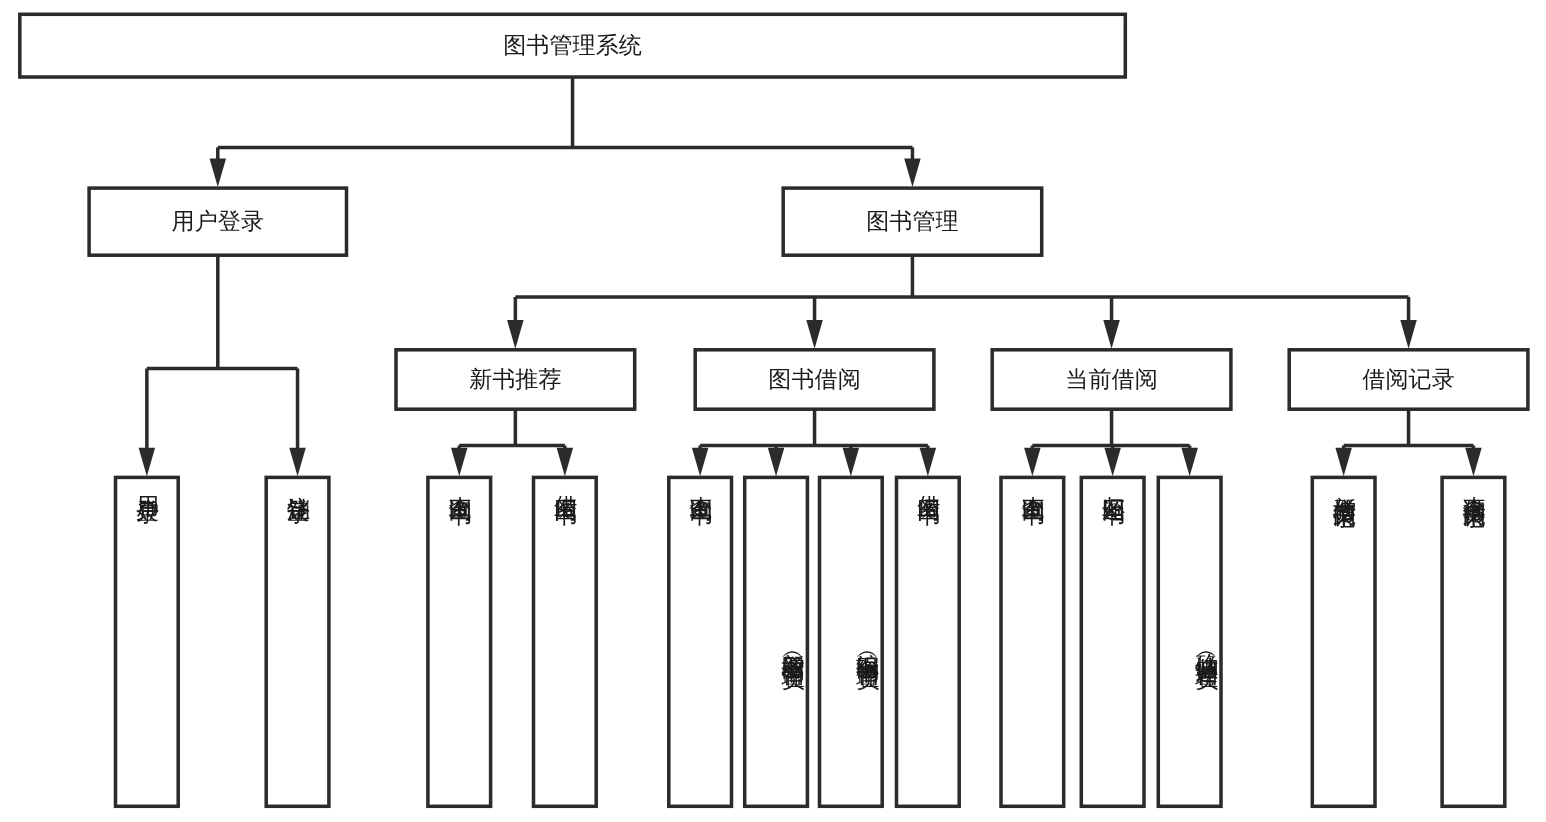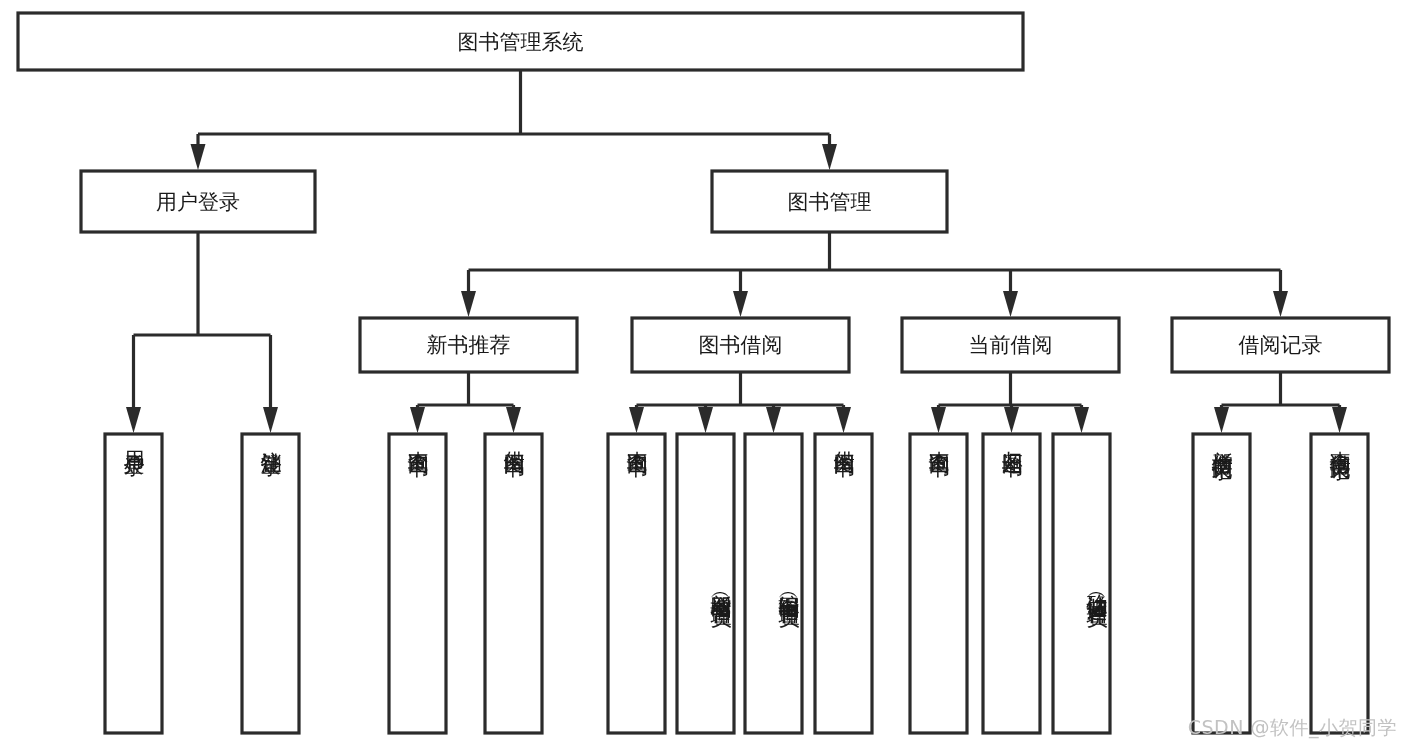--- a/index.html
+++ b/index.html
@@ -173,14 +173,13 @@
       <div class="node-label-v" style="left: 608px; width: 57px; top: 434px; height: 299px; display: flex; align-items: center; justify-content: flex-start;">查询图书</div>
       <div class="node-label-v" style="left: 677px; width: 57px; top: 442px; height: 287px;">新增图书（管理员）</div>
       <div class="node-label-v" style="left: 745px; width: 57px; top: 442px; height: 287px;">编辑图书（管理员）</div>
       <div class="node-label-v" style="left: 815px; width: 57px; top: 434px; height: 299px; display: flex; align-items: center; justify-content: flex-start;">借阅图书</div>
       <div class="node-label-v" style="left: 910px; width: 57px; top: 434px; height: 299px; display: flex; align-items: center; justify-content: flex-start;">查询图书</div>
       <div class="node-label-v" style="left: 983px; width: 57px; top: 434px; height: 299px; display: flex; align-items: center; justify-content: flex-start;">归还图书</div>
       <div class="node-label-v" style="left: 1053px; width: 57px; top: 442px; height: 287px;">确认归还（管理员）</div>
       <div class="node-label-v" style="left: 1193px; width: 57px; top: 434px; height: 299px; display: flex; align-items: center; justify-content: flex-start;">新增借阅记录</div>
       <div class="node-label-v" style="left: 1311px; width: 57px; top: 434px; height: 299px; display: flex; align-items: center; justify-content: flex-start;">查询借阅记录</div>
     </div>
-  <div class="watermark">CSDN @软件_小贺同学</div>
 </div>
 
 </body></html>

